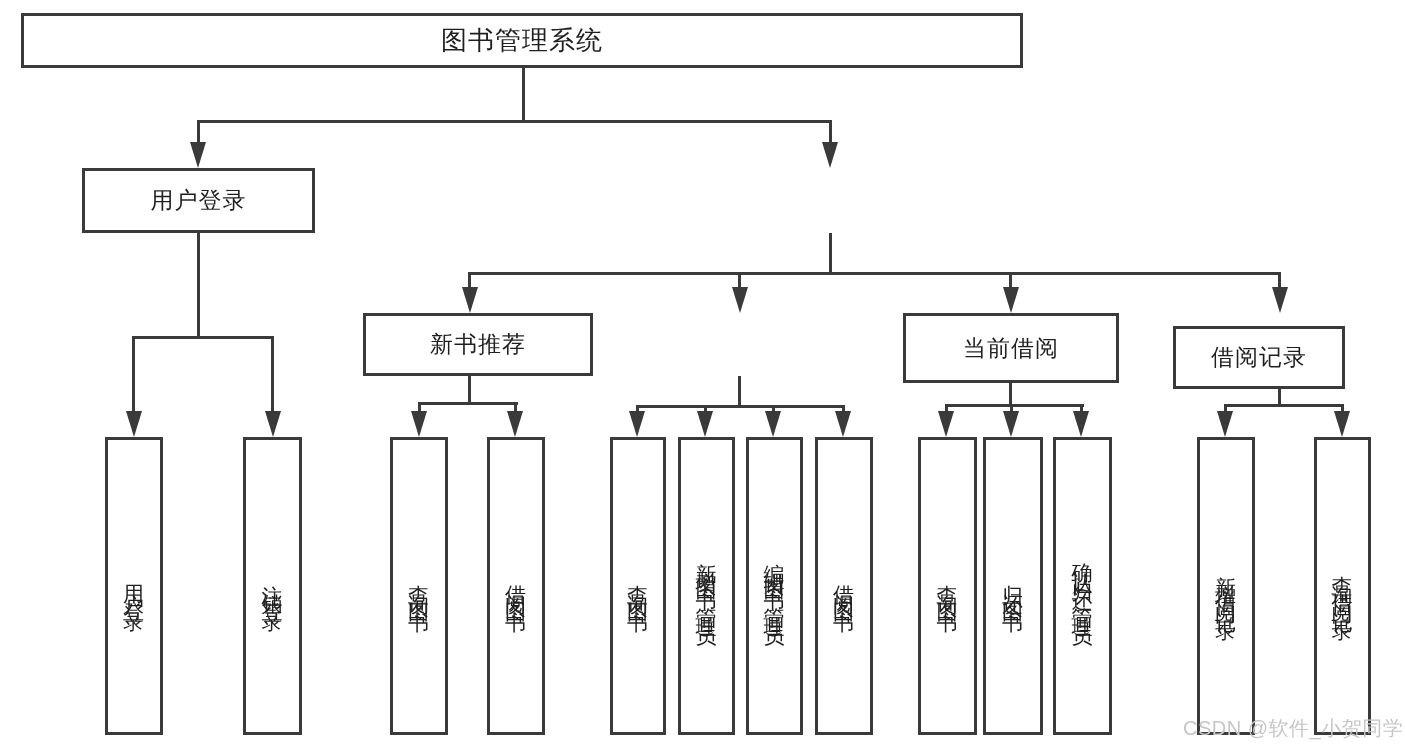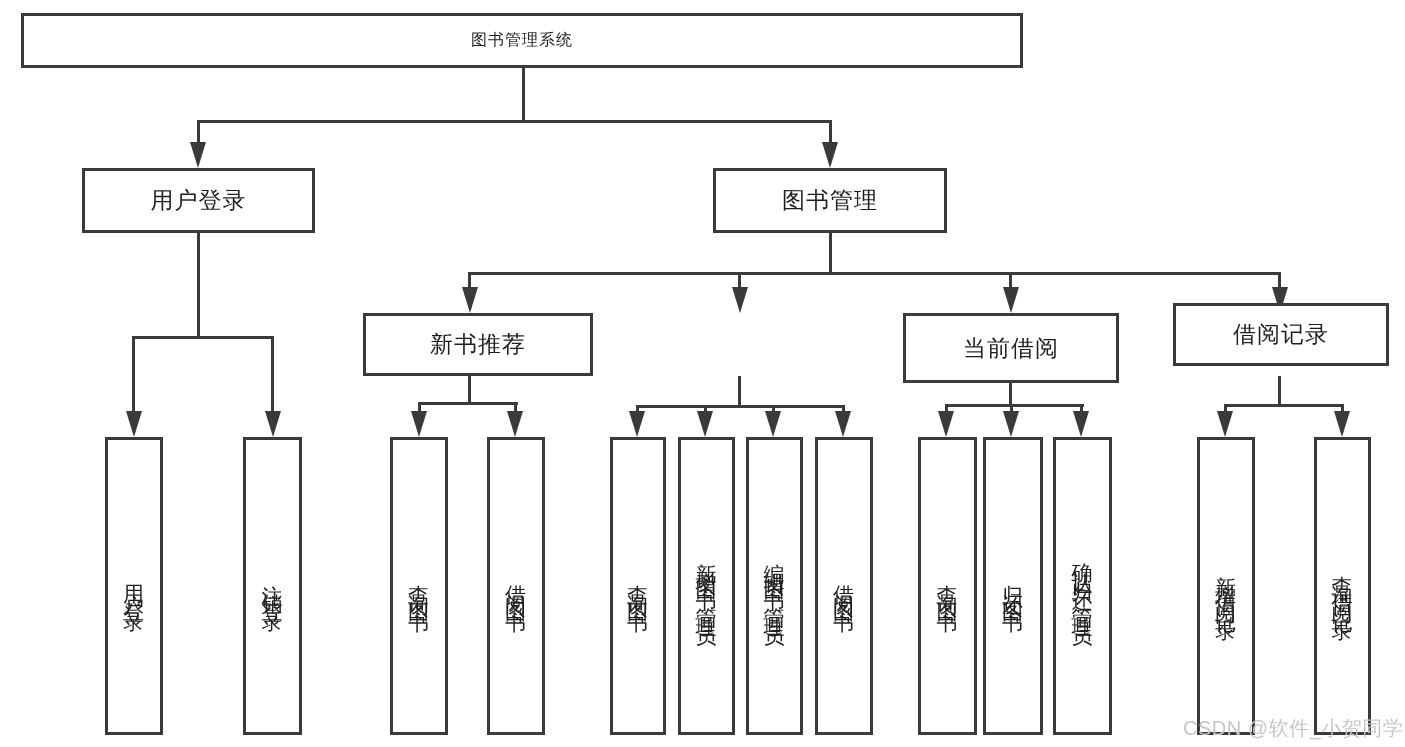--- a/index.html
+++ b/index.html
@@ -25,21 +25,21 @@
   .node{
     position:absolute;
     background:#ffffff;
     border:3px solid var(--line);
     box-sizing:border-box;
     display:flex;align-items:center;justify-content:center;
     color:var(--text);
     text-align:center;
   }
   .h{font-size:23px;letter-spacing:1px;}
-  .h.big{font-size:16px;}
+  .h.big{font-size:26px;}
   .v{
     writing-mode:vertical-rl;
     text-orientation:mixed;
     font-size:21px;
     letter-spacing:9px;
     line-height:1;
   }
   .watermark{
     position:absolute;
     left:1183px;top:715px;
@@ -110,25 +110,24 @@
   <div class="ln" style="left:1278px;top:376px;width:3px;height:31px;"></div>
   <div class="ln" style="left:1224px;top:404px;width:120px;height:3px;"></div>
   <div class="ln" style="left:1224px;top:404px;width:3px;height:10px;"></div>
   <div class="ln" style="left:1341px;top:404px;width:3px;height:10px;"></div>
   <div class="ar" style="left:1217px;top:411px;"></div>
   <div class="ar" style="left:1334px;top:411px;"></div>
 
   <div class="node h big" style="left:21px;top:13px;width:1002px;height:55px;">图书管理系统</div>
 
   <div class="node h" style="left:82px;top:168px;width:233px;height:65px;">用户登录</div>
-  <div class="node h" style="left:713px;top:168px;width:234px;height:65px;">图书管理</div>
 
   <div class="node h" style="left:363px;top:313px;width:230px;height:63px;">新书推荐</div>
   <div class="node h" style="left:903px;top:313px;width:216px;height:70px;">当前借阅</div>
-  <div class="node h" style="left:1173px;top:303px;width:216px;height:63px;">借阅记录</div>
+  <div class="node h" style="left:1173px;top:326px;width:172px;height:63px;">借阅记录</div>
 
   <div class="node v" style="left:105px;top:437px;width:58px;height:298px;">用户登录</div>
   <div class="node v" style="left:243px;top:437px;width:59px;height:298px;">注销登录</div>
 
   <div class="node v" style="left:390px;top:437px;width:58px;height:298px;">查询图书</div>
   <div class="node v" style="left:487px;top:437px;width:58px;height:298px;">借阅图书</div>
 
   <div class="node v" style="left:610px;top:437px;width:56px;height:298px;">查询图书</div>
   <div class="node v" style="left:678px;top:437px;width:57px;height:298px;">新增图书（管理员）</div>
   <div class="node v" style="left:746px;top:437px;width:57px;height:298px;">编辑图书（管理员）</div>

